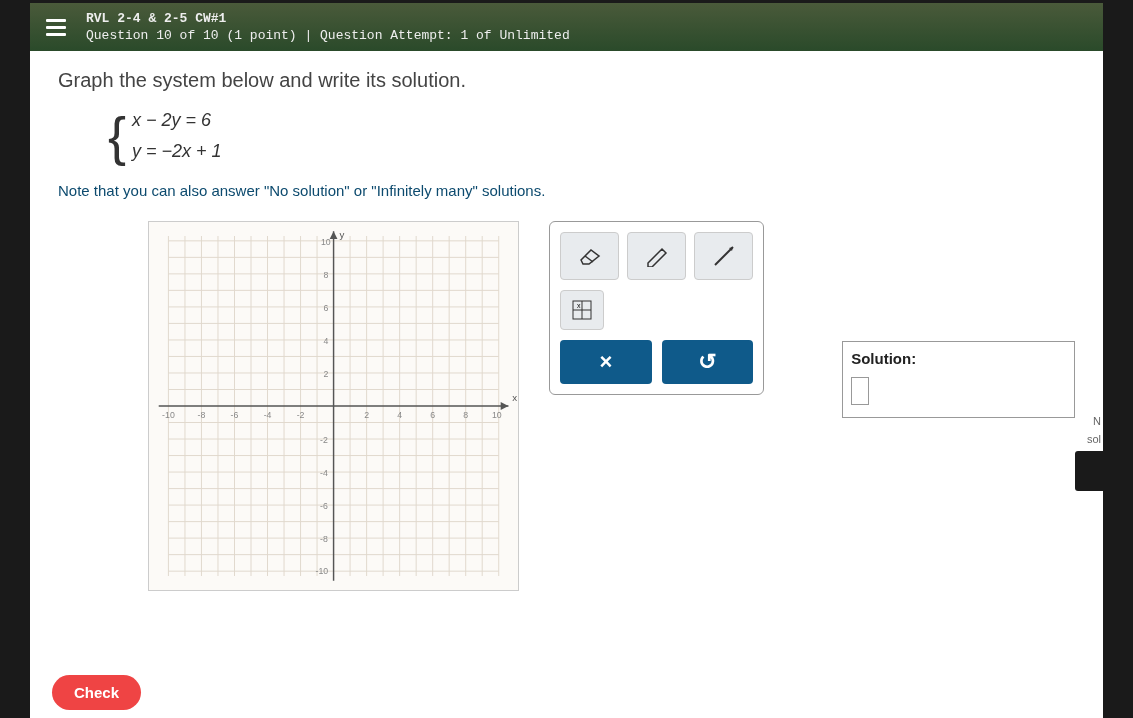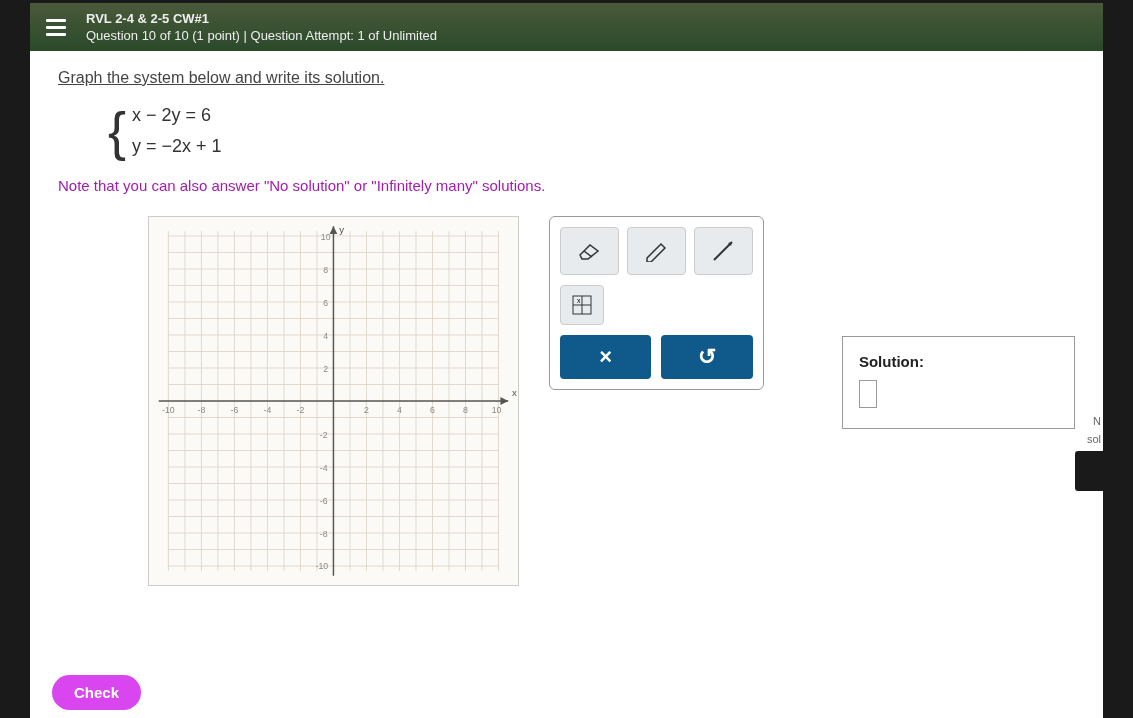--- a/index.html
+++ b/index.html
@@ -19,20 +19,21 @@
   background: #fff;
 }
 .header-bar {
   background: #3a5a3a;
   background: linear-gradient(to bottom, #4a5a3a, #2a4a2a);
   color: #fff;
   padding: 8px 12px;
   display: flex;
   align-items: center;
   gap: 16px;
+  font-family: Liberation Mono, monospace;
 }
 .menu-icon {
   display: flex;
   flex-direction: column;
   gap: 4px;
   cursor: pointer;
   padding: 4px;
 }
 .menu-icon span {
   display: block;
@@ -41,36 +42,36 @@
   background: #fff;
   border-radius: 1px;
 }
 .header-text { display: flex; flex-direction: column; gap: 2px; }
 .assignment-title { font-size: 13px; font-weight: bold; color: #eee; }
 .question-meta { font-size: 13px; color: #eee; text-align: right; }
 .content {
   padding: 18px 28px;
   color: #333;
 }
-.instruction { font-size: 16px; color: #444; margin-bottom: 18px; text-decoration: underline; }
+.instruction { font-size: 20px; color: #444; margin-bottom: 18px; }
 .equations {
   margin-left: 50px;
   display: flex;
   align-items: center;
   gap: 6px;
   margin-bottom: 20px;
 }
 .brace {
   font-size: 54px;
   line-height: 48px;
   color: #333;
   font-weight: 100;
 }
-.eq-lines { display: flex; flex-direction: column; gap: 10px; font-size: 18px; }
-.note { font-size: 15px; color: #a21caf; margin-bottom: 22px; }
+.eq-lines { display: flex; flex-direction: column; gap: 10px; font-size: 18px; font-style: italic; }
+.note { font-size: 15px; color: #0c4a6e; margin-bottom: 22px; }
 .work-row {
   display: flex;
   gap: 30px;
   align-items: flex-start;
 }
 .graph-box {
   margin-left: 90px;
   width: 380px;
   height: 370px;
   border: 1px solid #ccc;
@@ -107,21 +108,21 @@
   color: #fff;
   font-size: 22px;
   font-weight: bold;
   display: flex; align-items: center; justify-content: center;
   cursor: pointer;
 }
 .solution-box {
   border: 1px solid #999;
   background: #fff;
   width: 238px;
-  padding: 16px;
+  padding: 8px;
   margin-left: 48px;
   margin-top: 120px;
 }
 .solution-label { font-weight: bold; font-size: 15px; margin-bottom: 10px; color: #222; }
 .solution-input {
   width: 18px; height: 28px;
   border: 1px solid #999;
   display: inline-block;
 }
 .right-sliver {
@@ -131,21 +132,21 @@
   display: flex;
   flex-direction: column;
   gap: 6px;
 }
 .sliver-label { font-size: 11px; color: #666; text-align: right; padding-right: 2px;}
 .sliver-box { width: 28px; height: 40px; background: #1a1a1a; border-radius: 3px 0 0 3px; }
 .check-btn {
   position: absolute;
   left: 52px;
   bottom: 8px;
-  background: #d946ef;
+  background: #ef4444;
   color: #fff;
   border: none;
   border-radius: 18px;
   padding: 9px 22px;
   font-size: 15px;
   font-weight: bold;
   cursor: pointer;
 }
 </style>
 </head>

